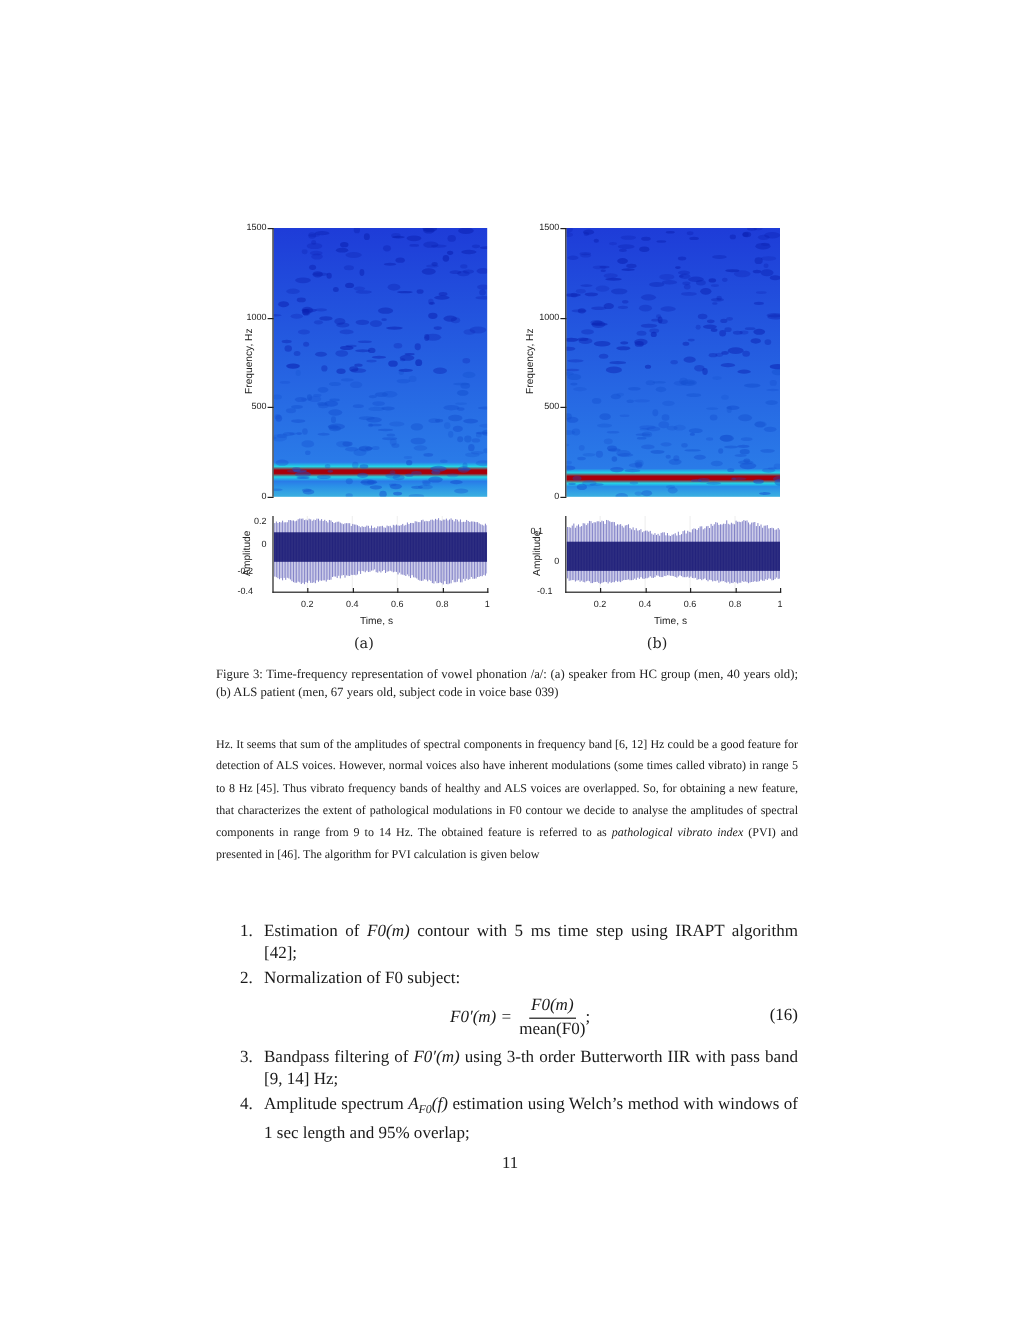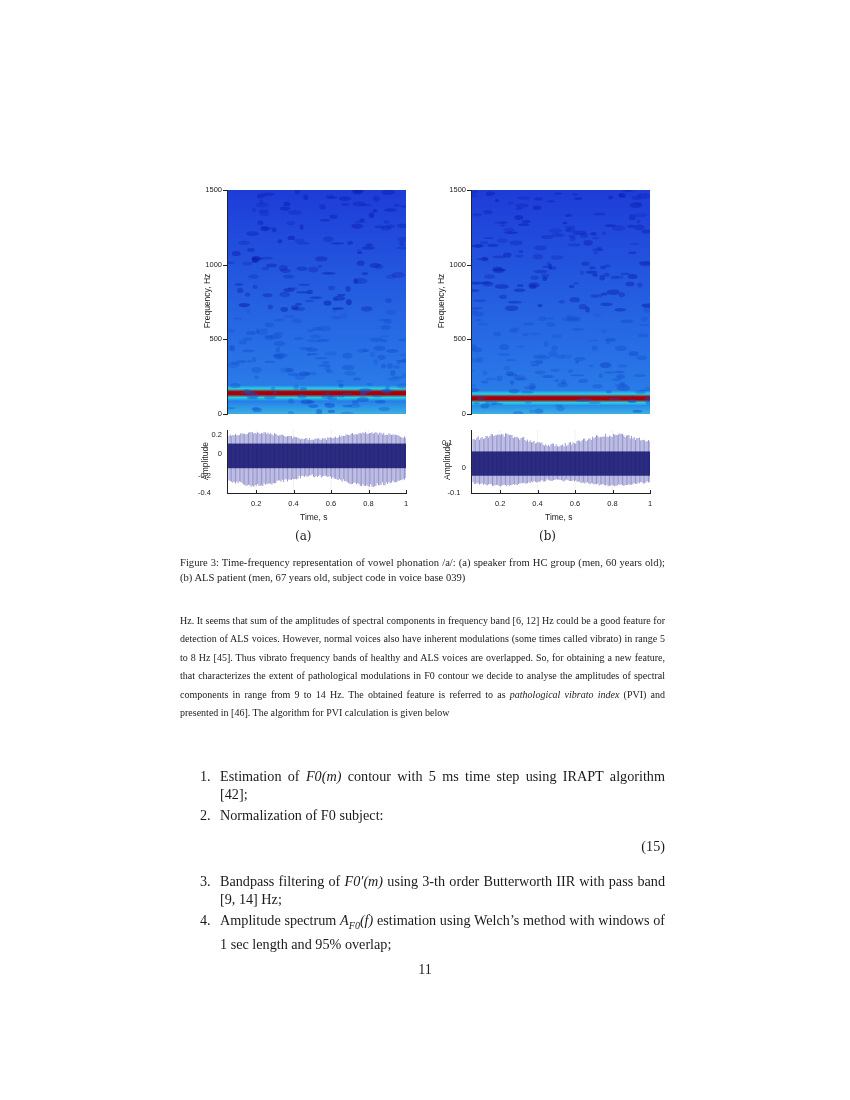--- a/index.html
+++ b/index.html
@@ -912,39 +912,47 @@
       <div class="tick-label" style="left: 602.526px; width: 20px; text-align: center; top: 499px;">0.8</div>
       <div style="position: absolute; left: 612.526px; top: 490px; width: 1px; height: 4px; background: rgb(34, 34, 34);"></div>
       <div class="tick-label" style="left: 640px; width: 20px; text-align: center; top: 499px;">1</div>
       <div style="position: absolute; left: 650px; top: 490px; width: 1px; height: 4px; background: rgb(34, 34, 34);"></div>
     </div>
   <div class="axis-title ylabel-rot" style="left:422px; top:456px; width:50px; text-align:center;">Amplitude</div>
   <div class="axis-title" style="left:545px; top:512px;">Time, s</div>
   <div class="panel-label" style="left:539px; top:529px;">(b)</div>
 </div>
 
-<div class="caption">Figure 3: Time-frequency representation of vowel phonation /a/: (a) speaker from HC group (men, 60 years old); (b) ALS patient (men, 67 years old, subject code in voice base 039)</div>
+<div class="caption">Figure 3: Time-frequency representation of vowel phonation /a/: (a) speaker from HC group (men, 40 years old); (b) ALS patient (men, 67 years old, subject code in voice base 039)</div>
 
 <div class="body-text">
   <p><span>Hz. It seems that sum of the amplitudes of spectral components in frequency band [6, 12] Hz could be a good feature for detection of ALS voices. However, normal voices also have inherent modulations (some times called vibrato) in range 5 to 8 Hz [45]. Thus vibrato frequency bands of healthy and ALS voices are overlapped. So, for obtaining a new feature, that characterizes the extent of pathological modulations in F0 contour we decide to analyse the amplitudes of spectral components in range from 9 to 14 Hz. The obtained feature is referred to as </span><i>pathological vibrato index</i><span> (PVI) and presented in [46]. The algorithm for PVI calculation is given below</span></p>
 </div>
 
 <div class="list" style="top:767px;">
   <div class="list-item">
     <span class="list-num">1.</span>
     <span>Estimation of </span><i>F0(m)</i><span> contour with 5 ms time step using IRAPT algorithm [42];</span>
   </div>
   <div class="list-item" style="margin-top:2px;">
     <span class="list-num">2.</span>
     <span>Normalization of F0 subject:</span>
   </div>
 </div>
 
 <div class="eq">
-  <span style="position:absolute; right:0; top:12px;">(15)</span>
+  <div style="position:absolute; left:195px; top:0; display:flex; align-items:center; height:44px;">
+    <span style="font-style:italic; margin-right:6px;">F0′(m) =</span>
+    <span class="frac">
+      <span class="num" style="font-style:italic;">F0(m)</span>
+      <span class="den">mean(F0)</span>
+    </span>
+    <span>;</span>
+  </div>
+  <span style="position:absolute; right:0; top:12px;">(16)</span>
 </div>
 
 <div class="list" style="top:872px;">
   <div class="list-item">
     <span class="list-num">3.</span>
     <span>Bandpass filtering of </span><i>F0′(m)</i><span> using 3-th order Butterworth IIR with pass band [9, 14] Hz;</span>
   </div>
   <div class="list-item" style="margin-top:2px;">
     <span class="list-num">4.</span>
     <span>Amplitude spectrum </span><i>A</i><sub style="font-style:italic; font-size:10px;">F0</sub><i>(f)</i><span> estimation using Welch’s method with windows of 1 sec length and 95% overlap;</span>

